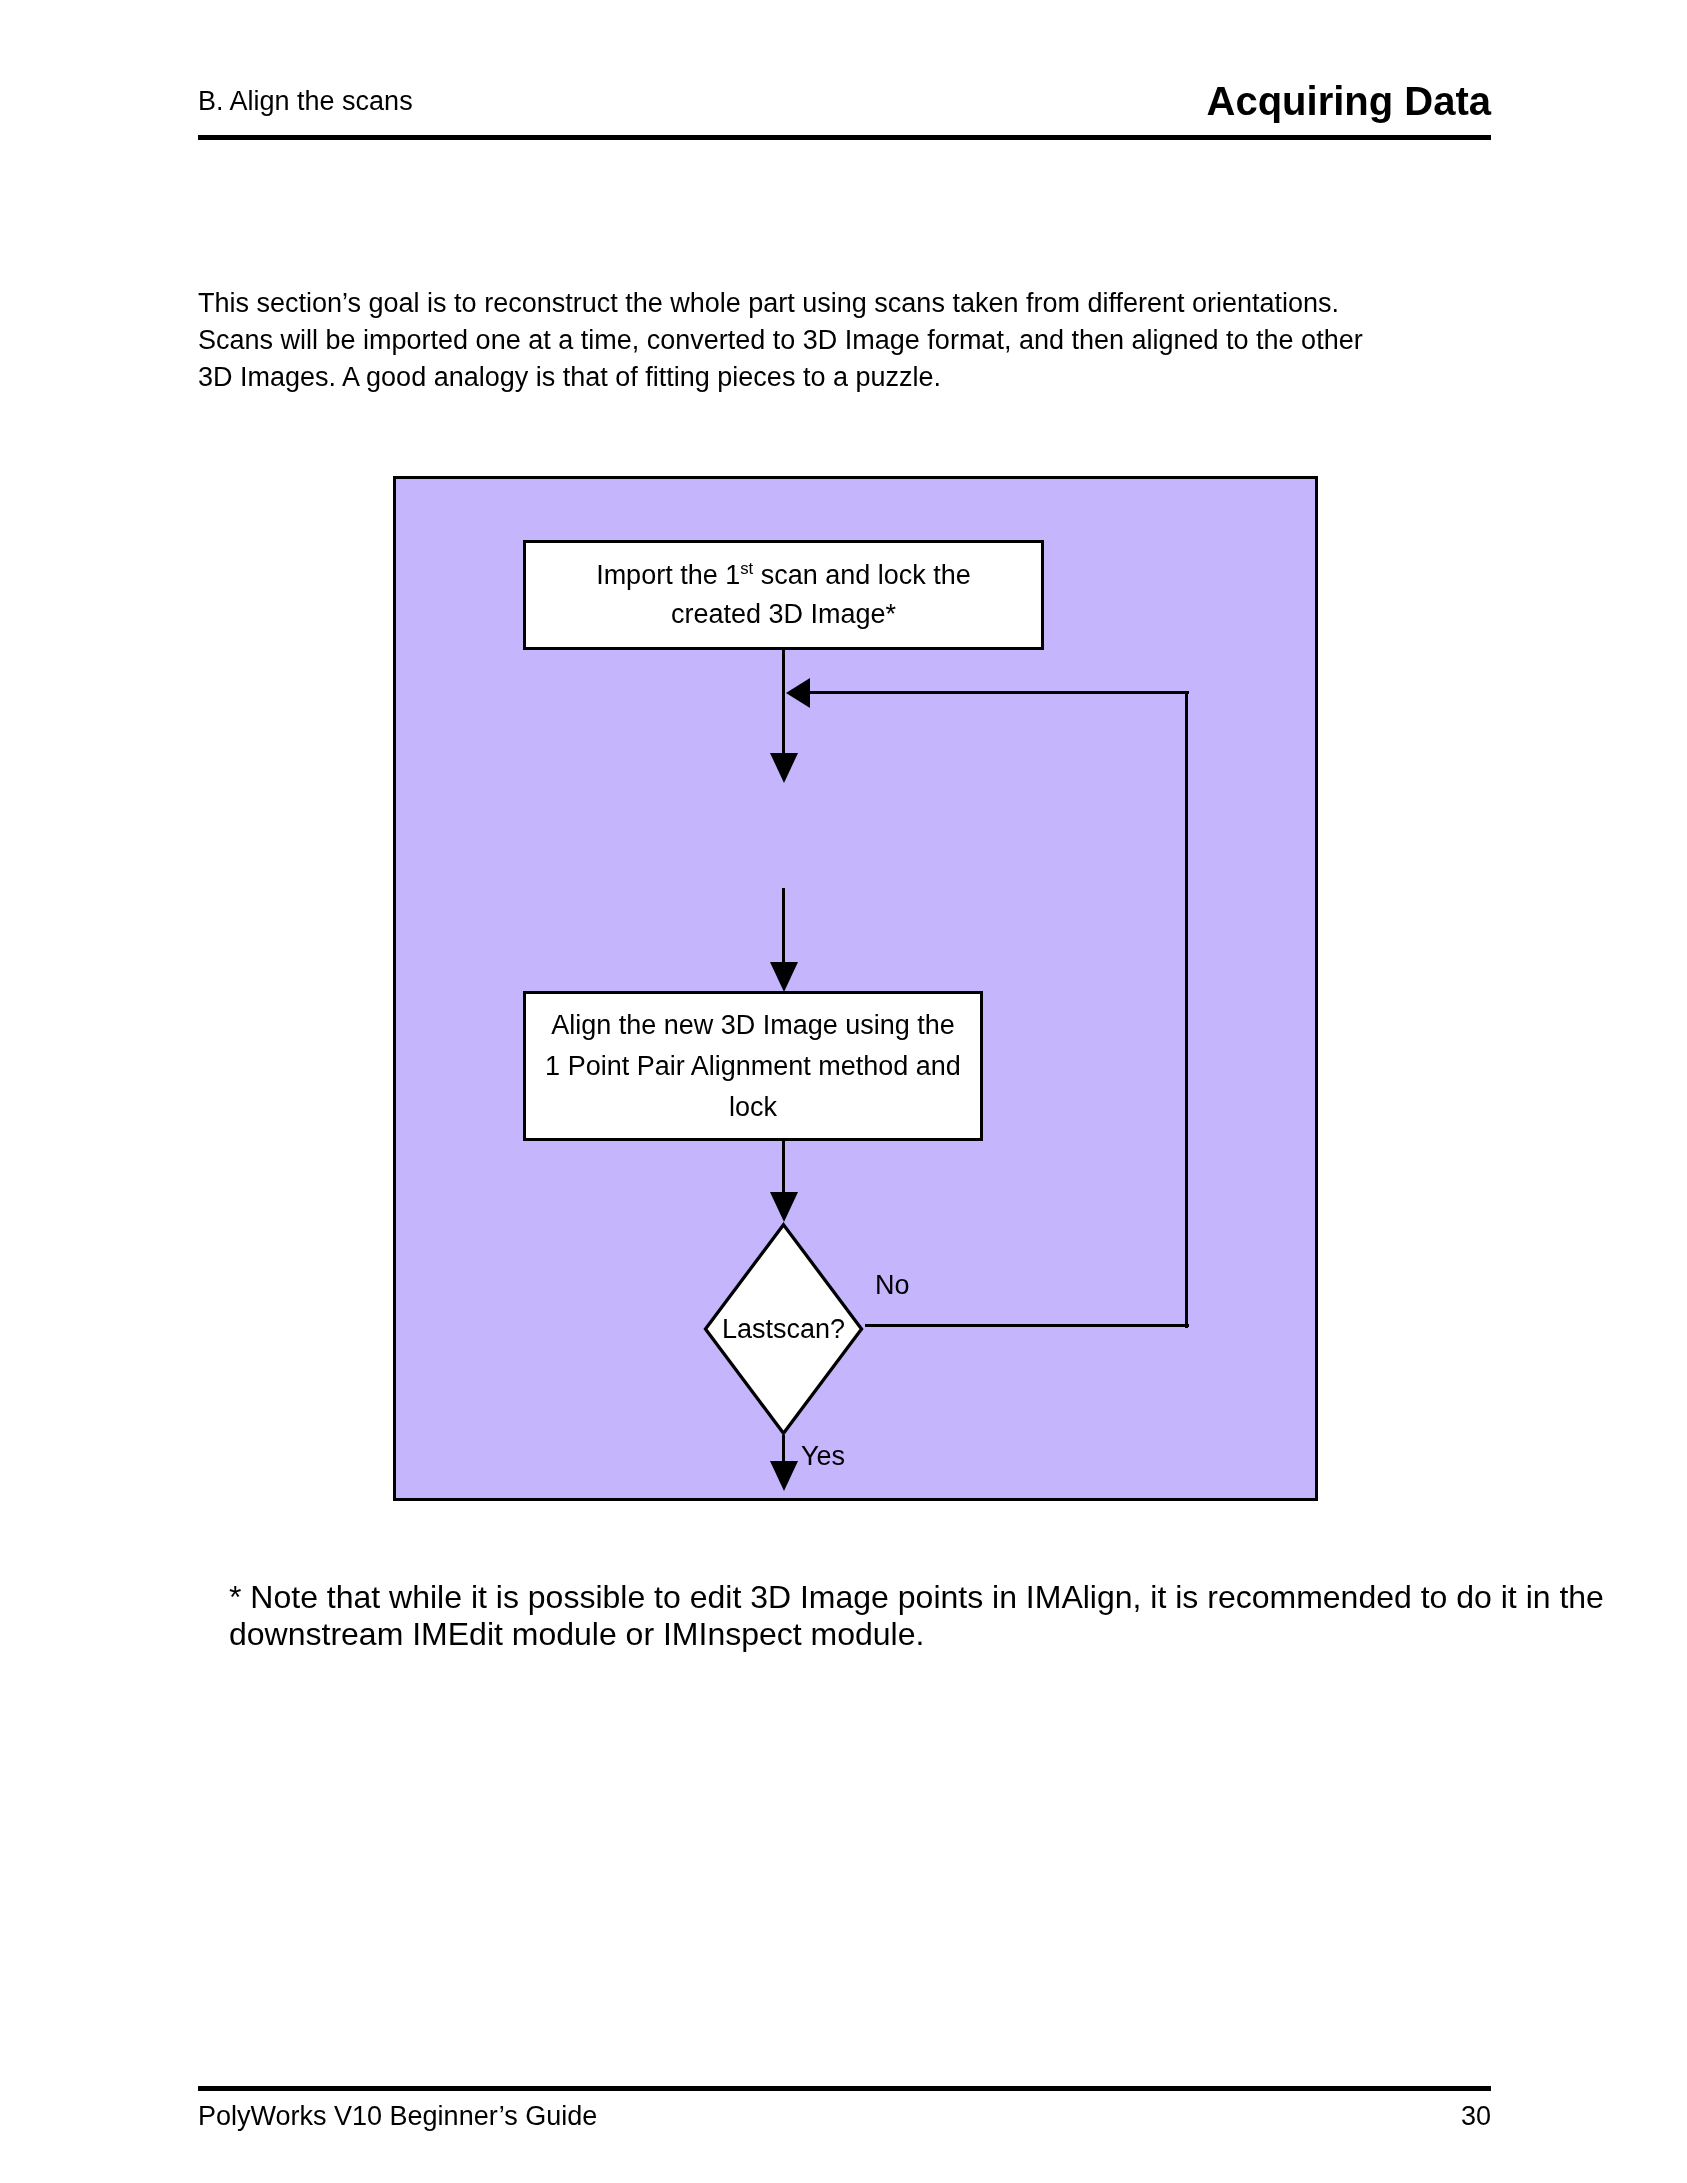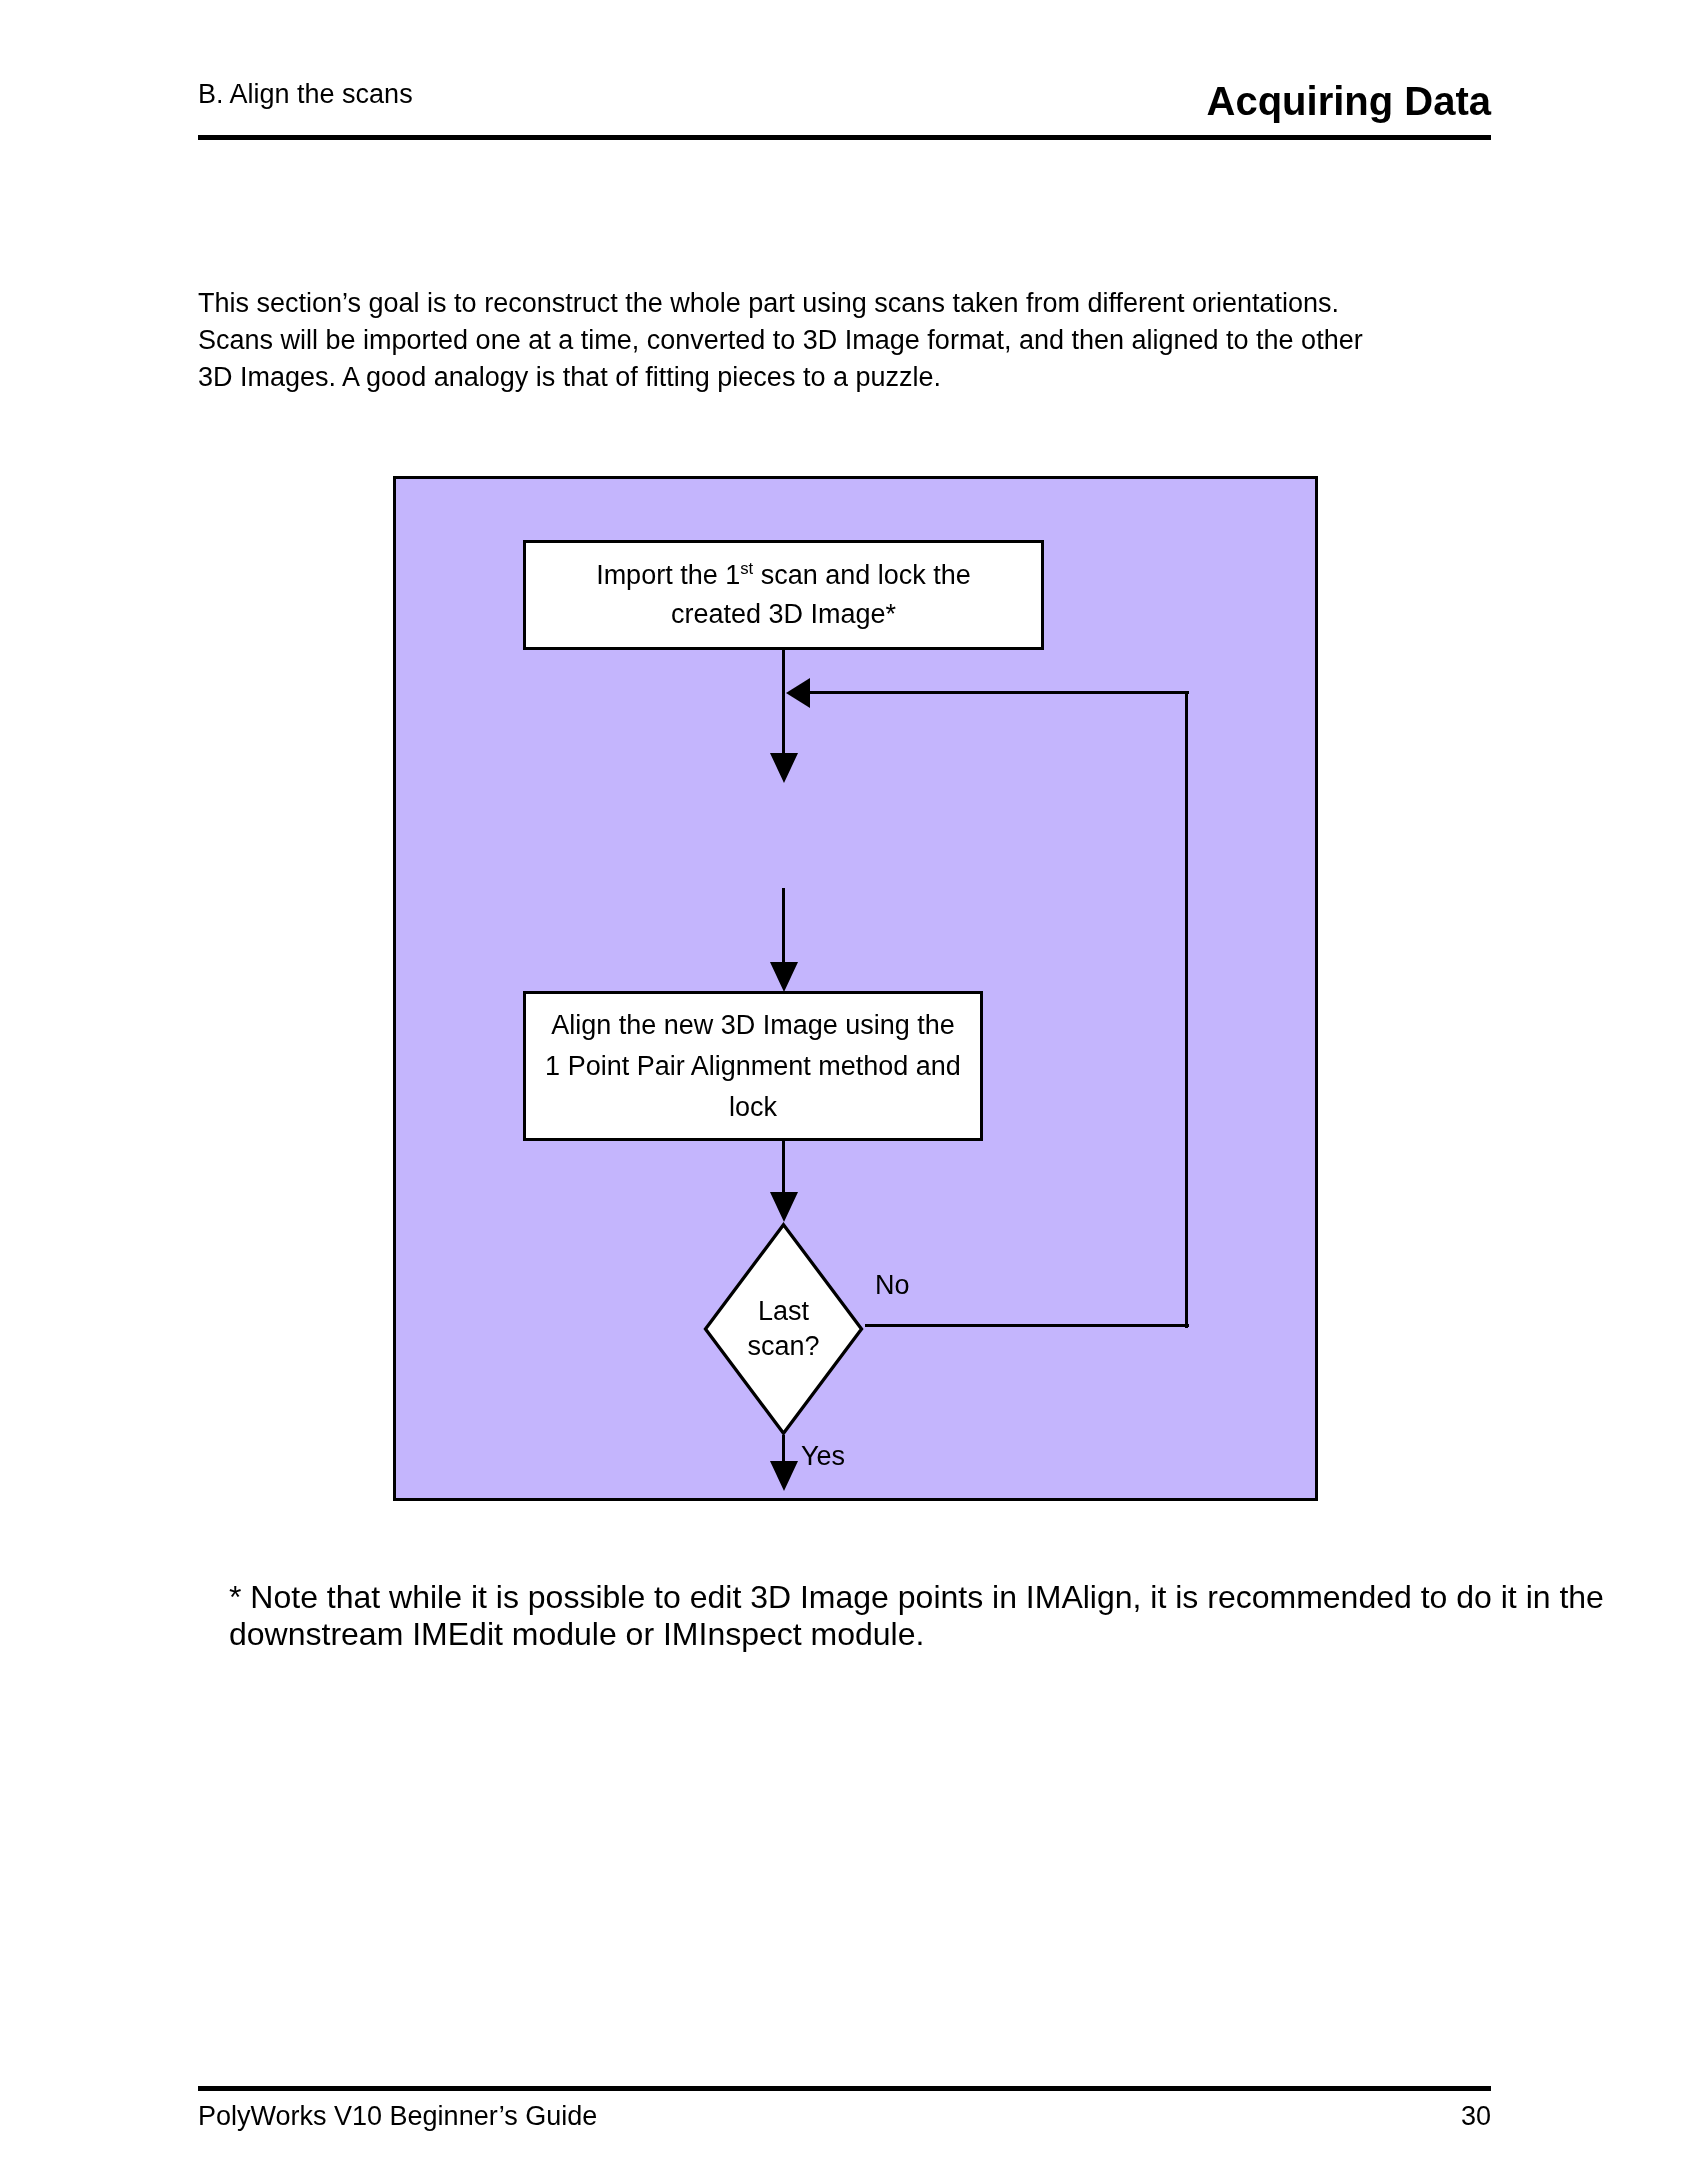--- a/index.html
+++ b/index.html
@@ -10,21 +10,21 @@
     background: #ffffff;
     font-family: "Liberation Sans", sans-serif;
     color: #000000;
     overflow: hidden;
   }
 
   
   .header-row {
     position: absolute;
     left: 198px; top: 79px; width: 1293px;
-    display: flex; justify-content: space-between; align-items: flex-start;
+    display: flex; justify-content: space-between; align-items: center;
   }
   .header-left  { font-size: 27px; }
   .header-right { font-size: 40px; font-weight: bold; }
   .header-rule {
     position: absolute;
     left: 198px; top: 135px; width: 1293px; height: 5px;
     background: #000000;
   }
 
   
@@ -98,21 +98,21 @@
   .a-yes-end     { left: 374px; top: 982px; }
 
   
   .diamond {
     position: absolute;
     left: 307px; top: 743px; width: 161px; height: 214px;
   }
   .diamond svg { position: absolute; left: 0; top: 0; }
   .diamond-label {
     position: absolute; inset: 0;
-    display: flex; flex-direction: column;
+    display: flex; 
     justify-content: center; align-items: center;
     font-size: 27px; line-height: 35px;
     text-align: right;
   }
 
   .label-no  { position: absolute; left: 479px; top: 791px;  font-size: 27px; }
   .label-yes { position: absolute; left: 405px; top: 962px; font-size: 27px; }
 
   
   .footnote {

